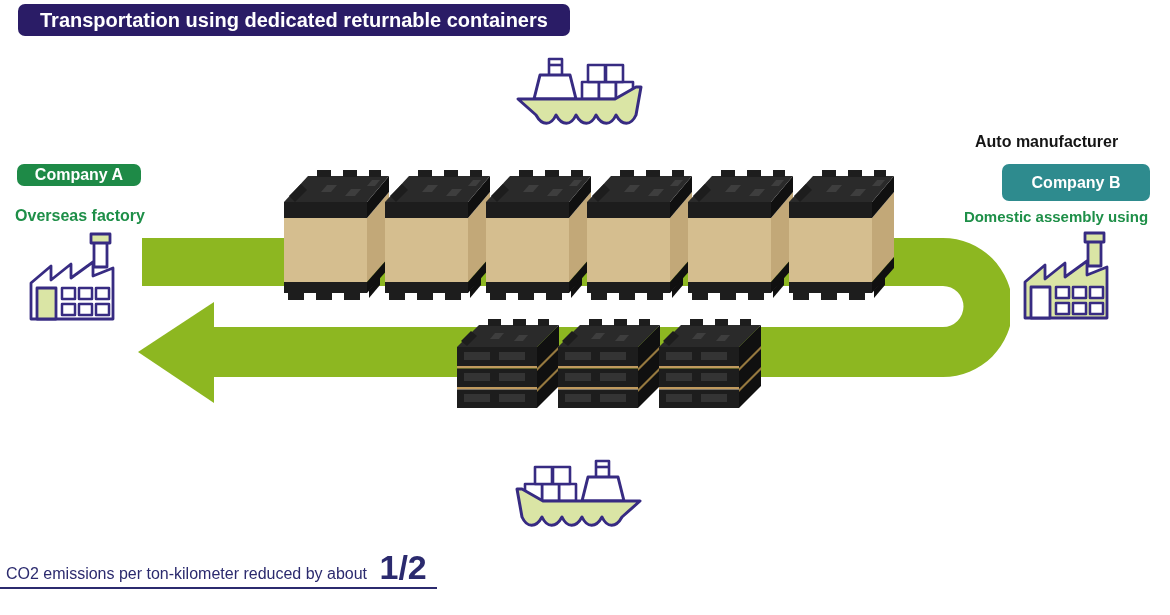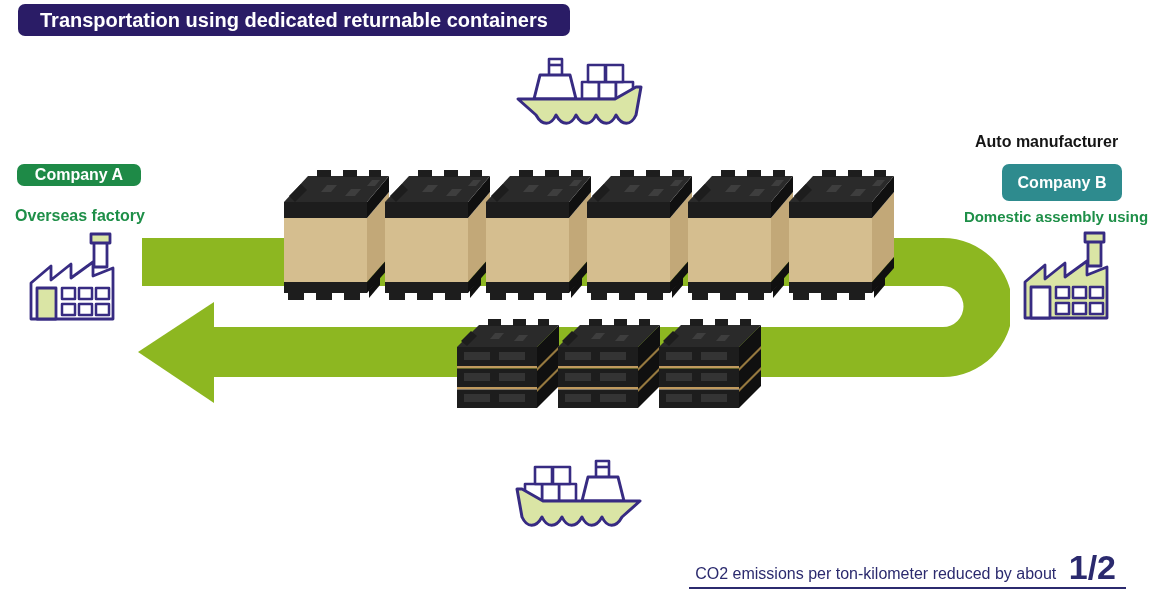--- a/index.html
+++ b/index.html
@@ -17,28 +17,28 @@
   
   .title-banner{
     left:18px;top:4px;height:32px;line-height:32px;padding:0 22px;
     background:var(--title-bg);color:#fff;font-size:20px;font-weight:bold;
     border-radius:7px;white-space:nowrap;
   }
   
   .tag{color:#fff;font-weight:bold;font-size:16px;border-radius:7px;
        display:flex;align-items:center;justify-content:center;}
   .tag-a{left:17px;top:164px;width:124px;height:22px;background:var(--company-a-bg);}
-  .tag-b{left:1002px;top:164px;width:120px;height:37px;background:var(--company-b-bg);}
+  .tag-b{left:1002px;top:164px;width:148px;height:37px;background:var(--company-b-bg);}
   .site-label{color:var(--site-green);font-weight:bold;font-size:16px;text-align:center;}
   .site-a{left:-2px;top:207px;width:164px;}
   .site-b{left:948px;top:208px;width:216px;font-size:15px;}
   .mfr-label{left:975px;top:133px;width:180px;
              color:var(--header-black);font-weight:bold;font-size:16px;}
   
-  .caption{left:0;top:550px;width:1126px;text-align:right;color:var(--navy-text);}
+  .caption{left:0;top:550px;width:1126px;text-align:left;color:var(--navy-text);}
   .caption-inner{display:inline-block;border-bottom:2px solid var(--navy-text);
                  padding:0 10px 3px 6px;}
   .caption-small{font-size:16px;}
   .caption-big{font-size:34px;font-weight:bold;margin-left:8px;line-height:1;}
   
   .g-fill{fill:var(--arrow-green);}
   .ic-ol{fill:#fff;stroke:var(--outline);stroke-width:3;stroke-linejoin:round;}
   .ic-pale{fill:var(--pale-green);stroke:var(--outline);stroke-width:3;stroke-linejoin:round;}
   .ic-thin{stroke-width:2.6;}
   .ln{stroke:var(--outline);stroke-width:2.6;}

